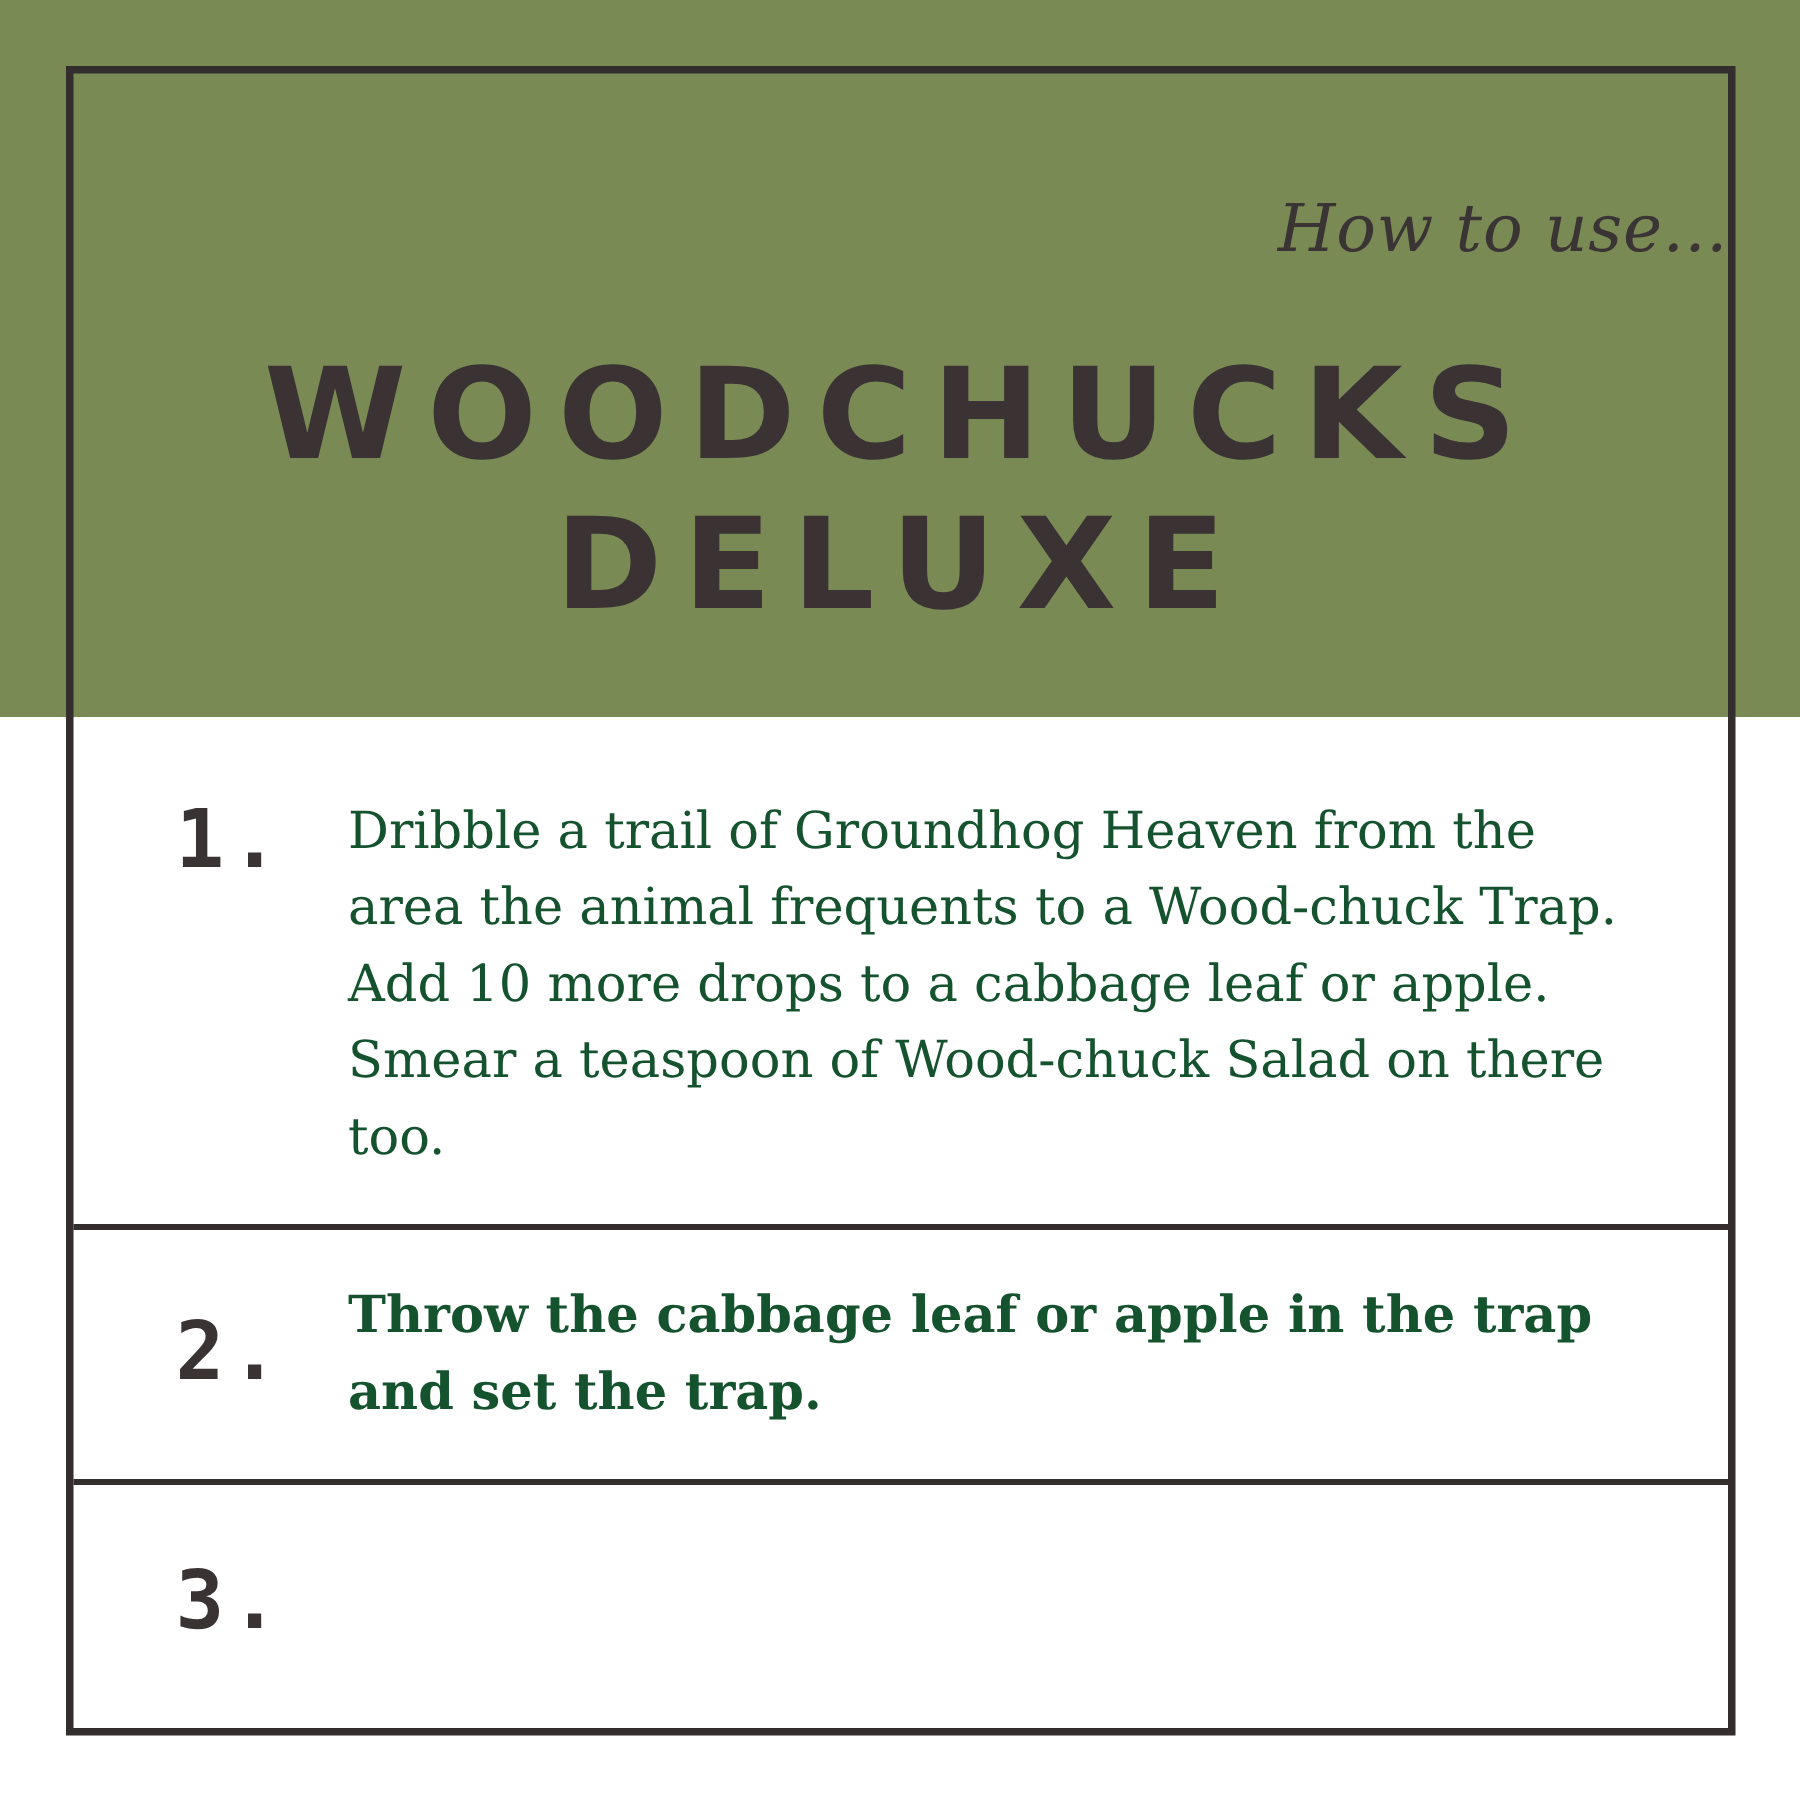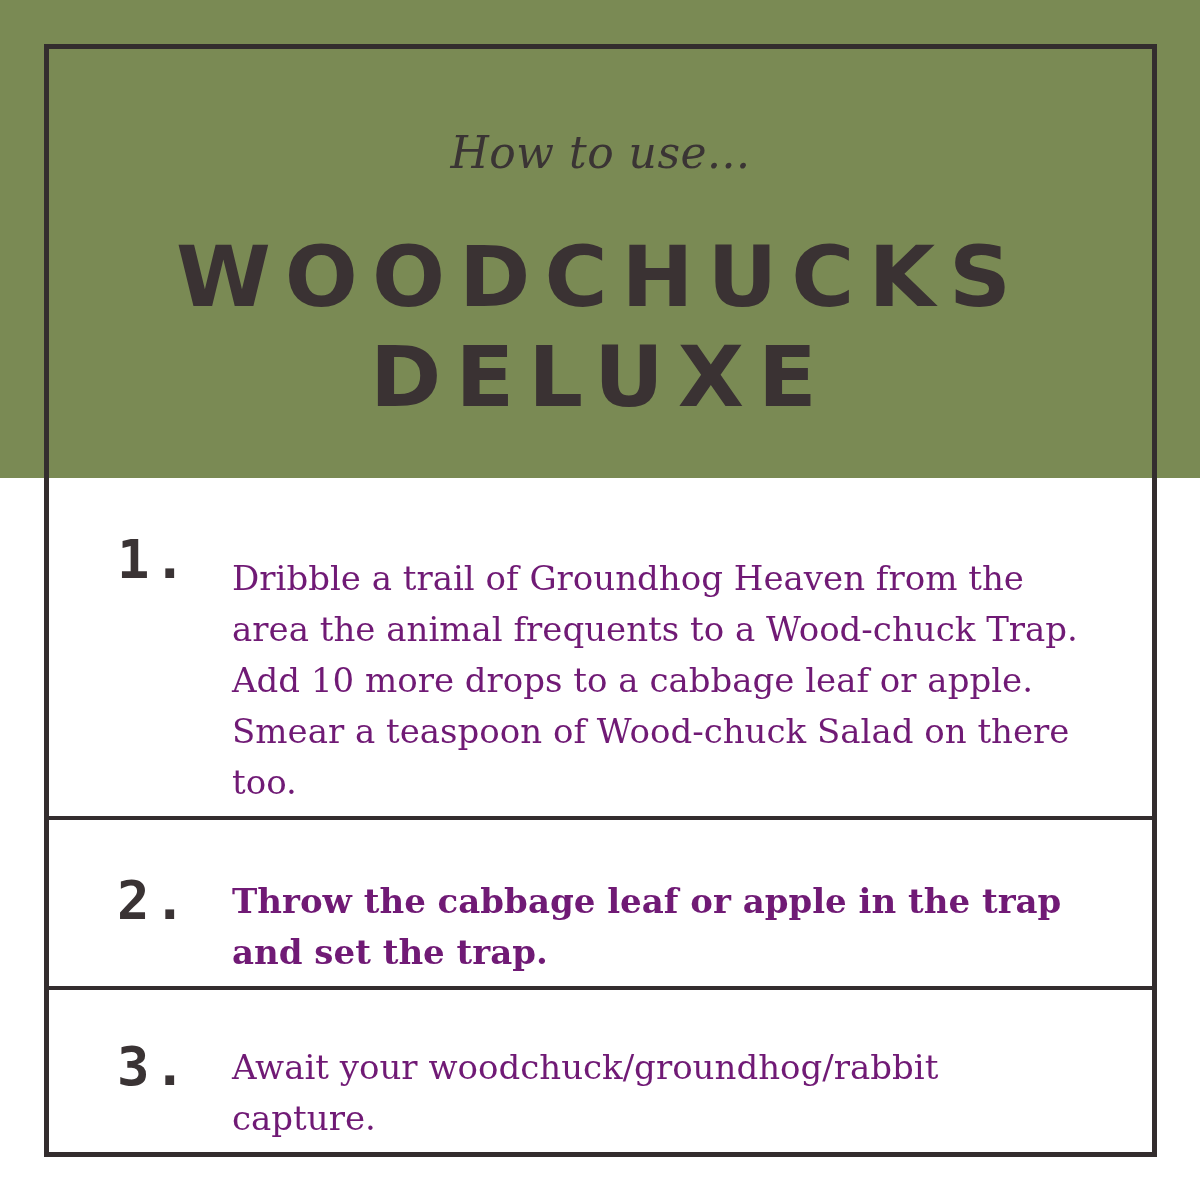--- a/index.html
+++ b/index.html
@@ -18,21 +18,21 @@
     box-sizing: border-box;
     border: 5px solid #332d2e;
   }
   .header {
     position: absolute; left: 0; top: 0; width: 100%; height: 429px;
     text-align: center;
   }
   .subtitle {
     position: absolute; left: 0; right: 0; top: 78px;
     font-family: "DejaVu Serif", serif; font-style: italic;
-    font-size: 44px; color: #3a3434; letter-spacing: 0.5px;
+    font-size: 44px; color: #3a3434; letter-spacing: 0.5px; text-align: right;
   }
   .title {
     position: absolute; left: 0; right: 0;
     font-family: "DejaVu Sans", sans-serif; font-weight: bold;
     font-size: 86px; color: #3a3233; letter-spacing: 14px;
     transform: scaleY(0.98);
   }
   .title.l1 { top: 178px; }
   .title.l2 { top: 278px; }
   .step {
@@ -40,21 +40,21 @@
     box-sizing: border-box;
   }
   .step .num {
     position: absolute; left: 68px;
     font-family: "DejaVu Sans Mono", monospace; font-weight: bold;
     font-size: 54px; color: #3a3334; letter-spacing: 4px;
   }
   .step .text {
     position: absolute; left: 183px; width: 850px;
     font-family: "DejaVu Serif", serif;
-    font-size: 34px; line-height: 51px; color: #701a75; margin-top: 24px;
+    font-size: 34px; line-height: 51px; color: #14532d;
   }
   .divider {
     position: absolute; left: 0; width: 100%; height: 4px; background: #332d2e;
   }
   .s1 { top: 429px; height: 337px; }
   .s1 .num { top: 50px; }
   .s1 .text { top: 51px; }
   .d1 { top: 767px; }
   .s2 { top: 771px; height: 166px; }
   .s2 .num { top: 49px; }
@@ -83,15 +83,14 @@
   <div class="divider d1"></div>
 
   <div class="step s2">
     <div class="num">2.</div>
     <div class="text">Throw the cabbage leaf or apple in the trap and set the trap.</div>
   </div>
   <div class="divider d2"></div>
 
   <div class="step s3">
     <div class="num">3.</div>
-    <div class="text">Await your woodchuck/groundhog/rabbit capture.</div>
   </div>
 </div>
 
 </body></html>

